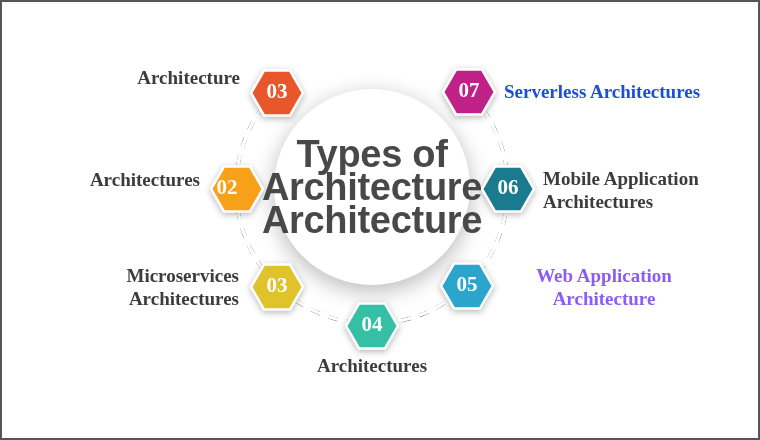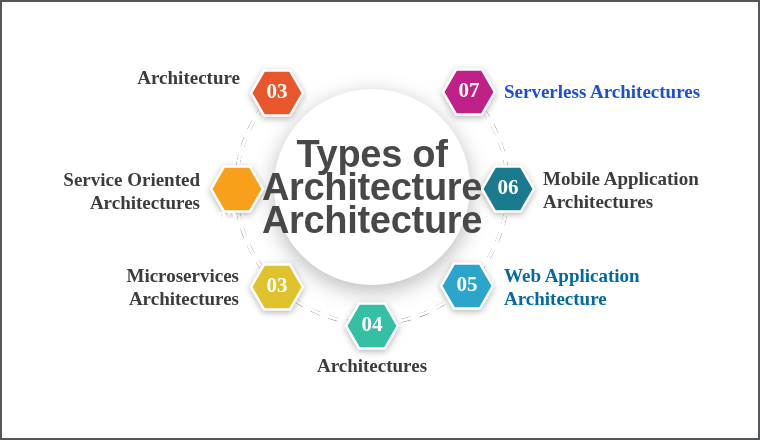--- a/index.html
+++ b/index.html
@@ -67,21 +67,21 @@
     position: absolute;
     width: 52px;
     text-align: center;
     z-index: 4;
     font-family: "Liberation Serif", serif;
     font-weight: bold;
     font-size: 21px;
     color: #ffffff;
   }
   .num-01 { left: 249px; top: 77px; }
-  .num-02 { left: 199px; top: 173px; margin-top: 32px; }
+  .num-02 { left: 199px; top: 173px; }
   .num-03 { left: 249px; top: 271px; }
   .num-04 { left: 344px; top: 310px; }
   .num-05 { left: 439px; top: 270px; }
   .num-06 { left: 480px; top: 173px; font-family: Liberation Serif, serif; }
   .num-07 { left: 441px; top: 76px; }
   .lbl {
     position: absolute;
     z-index: 4;
     font-family: "Liberation Serif", serif;
     font-weight: bold;
@@ -128,31 +128,30 @@
   <div class="num num-03">03</div>
   <div class="num num-04">04</div>
   <div class="num num-05">05</div>
   <div class="num num-06">06</div>
   <div class="num num-07">07</div>
 
   <div class="lbl lbl-01" style="color: rgb(62, 60, 59);">
     <div>Architecture</div>
   </div>
   <div class="lbl lbl-02" style="color: rgb(62, 60, 59);">
-    <div>Service Oriented</div>
     <div>Architectures</div>
   </div>
   <div class="lbl lbl-03" style="color: rgb(62, 60, 59);">
     <div>Microservices</div>
     <div>Architectures</div>
   </div>
   <div class="lbl lbl-04" style="color: rgb(62, 60, 59);">
     <div>Architectures</div>
   </div>
-  <div class="lbl lbl-05" style="color: #0369a1;">
+  <div class="lbl lbl-05" style="color: #8b5cf6; text-align: center;">
     <div>Web Application</div>
     <div>Architecture</div>
   </div>
   <div class="lbl lbl-06" style="color: rgb(62, 60, 59);">
     <div>Mobile Application</div>
     <div>Architectures</div>
   </div>
   <div class="lbl lbl-07" style="color: #1d4ed8;">
     <div>Serverless Architectures</div>
   </div>

